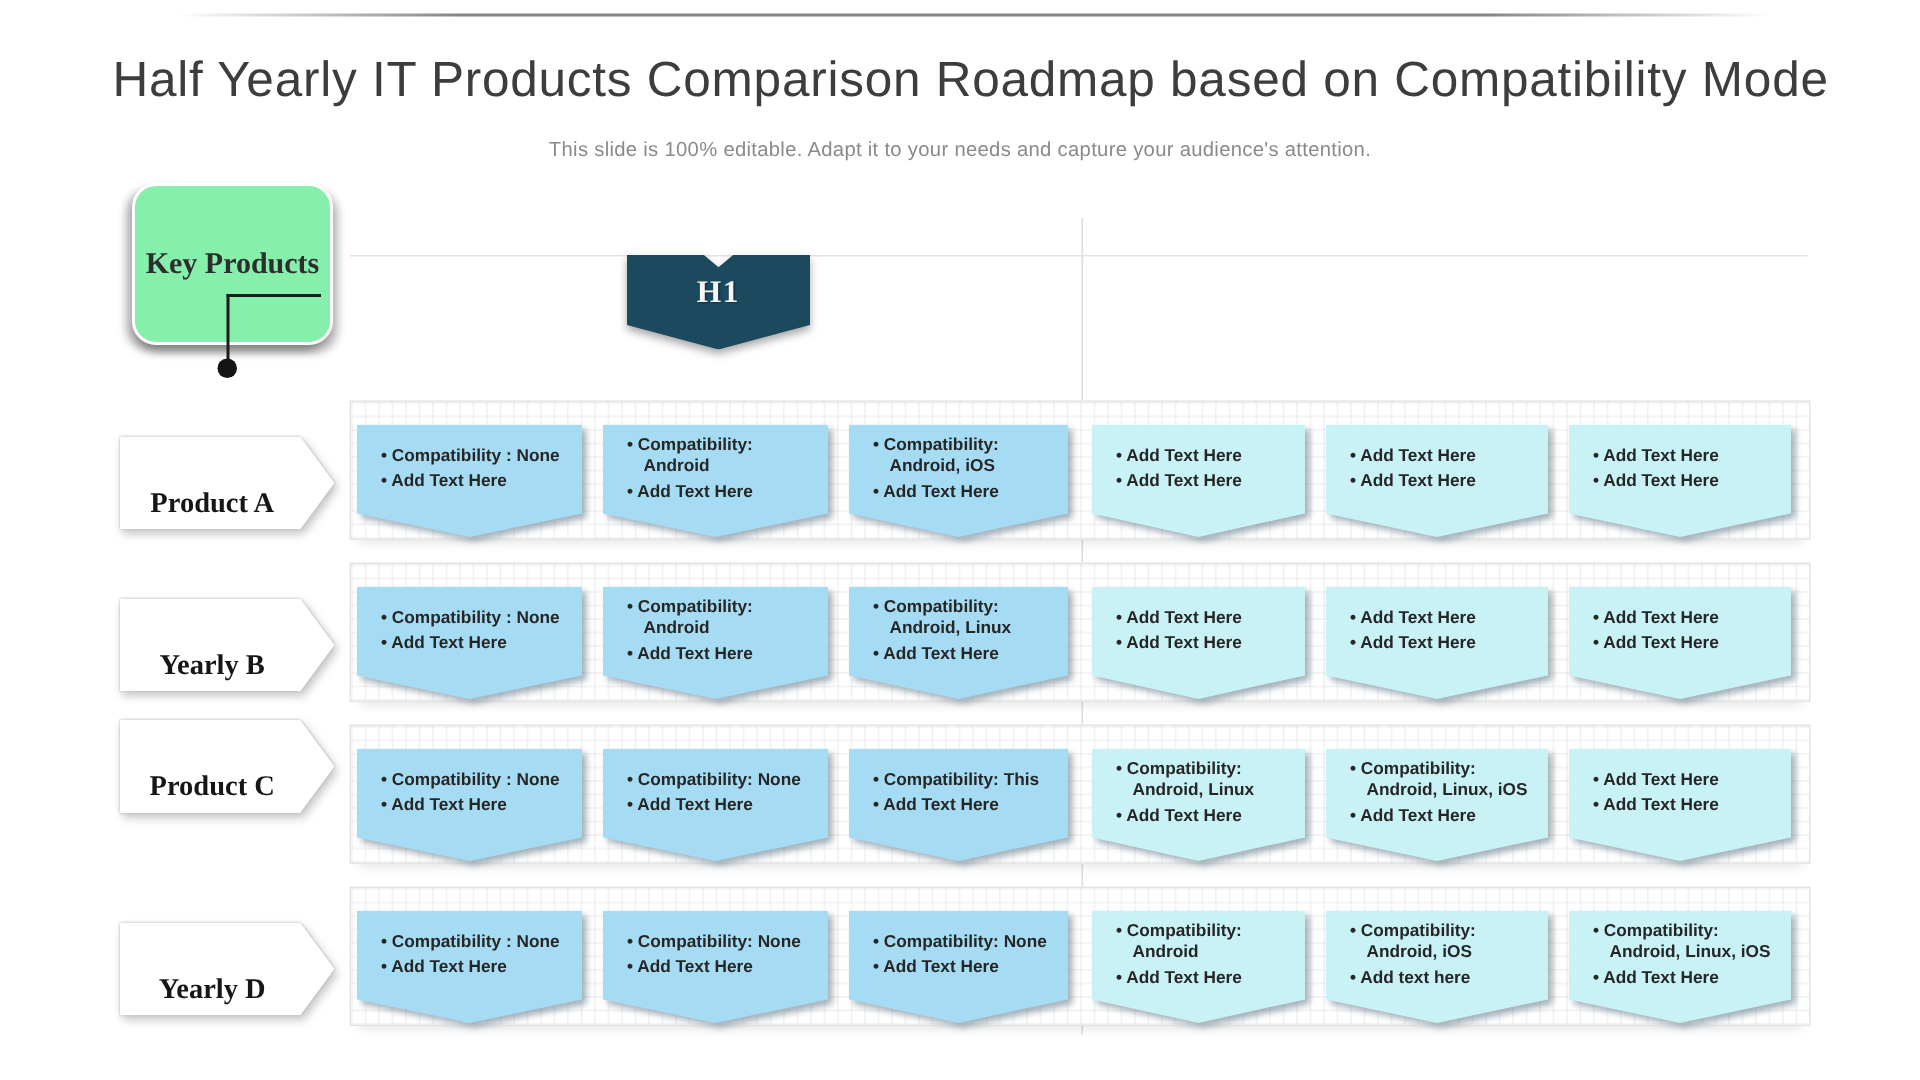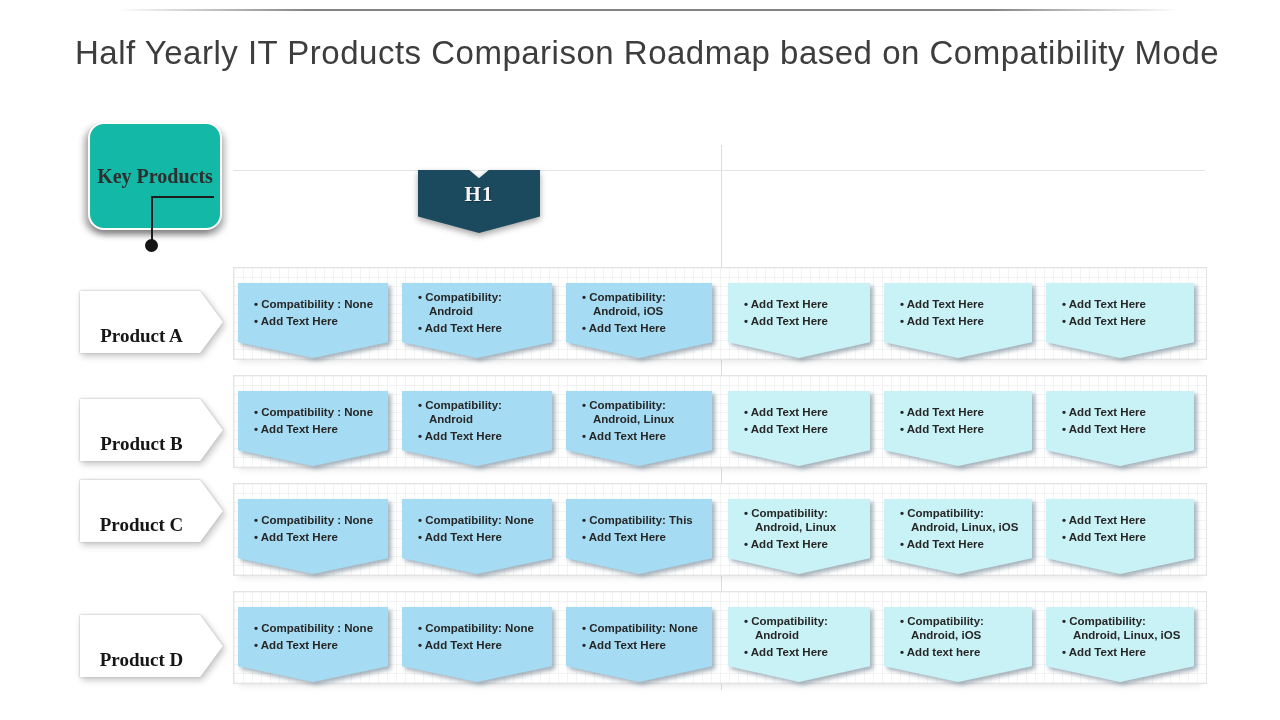--- a/index.html
+++ b/index.html
@@ -6,21 +6,21 @@
   .slide{position:relative;width:1280px;height:720px;background:#ffffff;overflow:hidden;
          font-family:"Liberation Sans",sans-serif;}
   .top-line{position:absolute;left:118px;top:9px;width:1062px;height:2px;
     background:linear-gradient(to right,rgba(120,120,120,0),rgba(110,110,110,.85) 18%,rgba(110,110,110,.85) 82%,rgba(120,120,120,0));}
   .title{position:absolute;left:75px;top:34px;width:1130px;margin:0;
     font-family:Liberation Sans, sans-serif;font-size:33px;font-weight:400;
     letter-spacing:.5px;color:#3d3d3d;white-space:nowrap;}
   .subtitle{position:absolute;left:0;top:92px;width:1280px;margin:0;text-align:center;
     font-size:13.5px;color:#8a8a8a;letter-spacing:.2px;}
   
-  .keybox{position:absolute;left:88px;top:122px;width:130px;height:104px;background:#14b8a6;
+  .keybox{position:absolute;left:88px;top:122px;width:130px;height:104px;background:#86efac;
     border-radius:16px;border:2px solid #fff;
     box-shadow:-4px 4px 6px rgba(0,0,0,.30),3px 5px 6px rgba(0,0,0,.28);
     display:flex;align-items:center;justify-content:center;text-align:center;}
   .keybox span{font-family:"Liberation Serif",serif;font-weight:700;font-size:20px;
     line-height:26px;color:#2e2e2e;}
   .conn{position:absolute;background:#1c1c1c;}
   .conn-h{left:151px;top:196px;width:63px;height:2px;}
   .conn-v{left:151px;top:196px;width:2px;height:45px;}
   .conn-dot{position:absolute;left:145px;top:239px;width:13px;height:13px;border-radius:50%;background:#141414;}
   
@@ -61,20 +61,21 @@
   .card-line{font-size:11.5px;line-height:14px;font-weight:700;color:#262626;
     padding-left:11px;text-indent:-11px;margin:1.5px 0;}
   .card-line::before{content:"•  ";}
 </style>
 </head>
 <body>
 
 <div class="slide">
   <div class="top-line"></div>
   <h1 class="title">Half Yearly IT Products Comparison Roadmap based on Compatibility Mode</h1>
+  <p class="subtitle">This slide is 100% editable. Adapt it to your needs and capture your audience's attention.</p>
 
   <div class="keybox">
     <span>Key Products</span>
   </div>
   <div class="conn conn-h"></div>
   <div class="conn conn-v"></div>
   <div class="conn-dot"></div>
 
   <div class="v-divider"></div>
   <div class="banner-line"></div>
@@ -136,21 +137,21 @@
         <div class="card h2card">
           <div class="card-body">
             <div class="card-line">Add Text Here</div>
             <div class="card-line">Add Text Here</div>
           </div>
         </div>
       </div>
       <div class="band" style="top: 375px;"></div>
       <div class="label-wrap" style="top: 399px;">
         <div class="label-shape">
-          <span>Product B</span>
+          <span>Yearly B</span>
         </div>
       </div>
       <div class="card-wrap" style="left: 238px; top: 391px; width: 150px;">
         <div class="card h1card">
           <div class="card-body">
             <div class="card-line">Compatibility : None</div>
             <div class="card-line">Add Text Here</div>
           </div>
         </div>
       </div>
@@ -244,21 +245,21 @@
         <div class="card h2card">
           <div class="card-body">
             <div class="card-line">Add Text Here</div>
             <div class="card-line">Add Text Here</div>
           </div>
         </div>
       </div>
       <div class="band" style="top: 591px;"></div>
       <div class="label-wrap" style="top: 615px;">
         <div class="label-shape">
-          <span>Product D</span>
+          <span>Yearly D</span>
         </div>
       </div>
       <div class="card-wrap" style="left: 238px; top: 607px; width: 150px;">
         <div class="card h1card">
           <div class="card-body">
             <div class="card-line">Compatibility : None</div>
             <div class="card-line">Add Text Here</div>
           </div>
         </div>
       </div>

